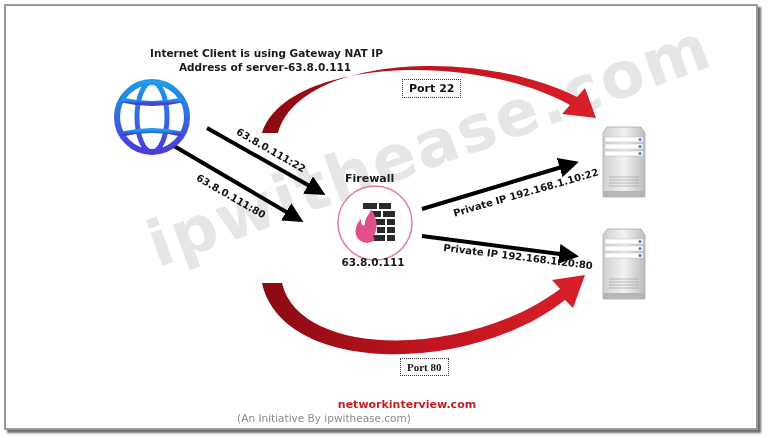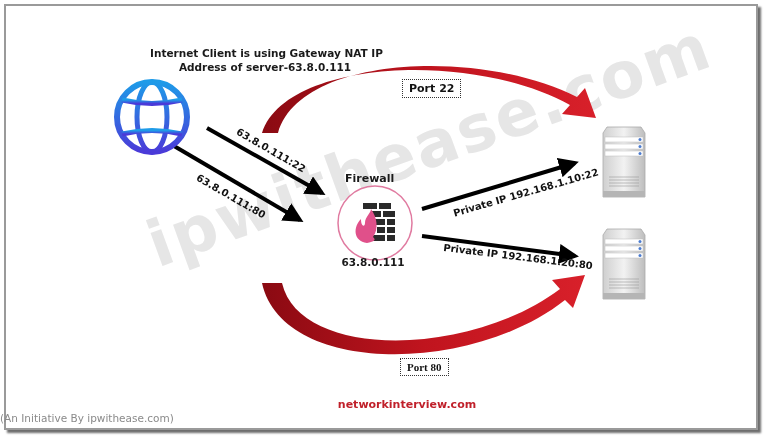--- a/index.html
+++ b/index.html
@@ -5,21 +5,21 @@
   html, body { margin:0; padding:0; background:#ffffff; }
   body { width:768px; height:437px; position:relative; overflow:hidden; font-family:"DejaVu Sans", sans-serif; }
   .frame { position:absolute; left:4px; top:4px; width:750px; height:422px; border:2px solid #9a9a9a; box-shadow:3px 3px 2px #6e6e6e; background:#fff; }
   svg.canvas { position:absolute; left:0; top:0; }
   .lbl { position:absolute; font-weight:bold; color:#1a1a1a; white-space:nowrap; }
   .title-text { left:150px; top:46px; width:230px; text-align:center; font-size:10.5px; line-height:14px; }
   .port-box { position:absolute; border:1.5px dotted #333; font-size:11px; font-weight:bold; padding:2px 6px; color:#111; background:#fff; }
   .firewall-title { left:345px; top:172px; font-size:11px; }
   .gateway { left:318px; top:255px; width:110px; text-align:center; font-size:10.5px; line-height:14px; }
   .footer-site { left:0; width:768px; top:398px; text-align:center; font-size:11px; font-weight:bold; color:#c0202a;margin-left:23px; }
-  .footer-sub { left:0; width:648px; top:412px; font-size:10.5px; color:#8a8a8a; font-weight:normal; }
+  .footer-sub { left:0; width:648px; top:412px; text-align:center; font-size:10.5px; color:#8a8a8a; font-weight:normal; }
   .watermark { position:absolute; left:150px; top:210px; font-size:64px; font-weight:bold; color:#e6e6e6; transform:rotate(-20deg); transform-origin:left center; white-space:nowrap; letter-spacing:2px; }
   .rot { position:absolute; font-size:10px; font-weight:bold; color:#111; white-space:nowrap; transform-origin:left top; }
 </style>
 </head>
 <body>
 
 <div class="frame"></div>
 
 <div class="watermark">ipwithease.com</div>
 

